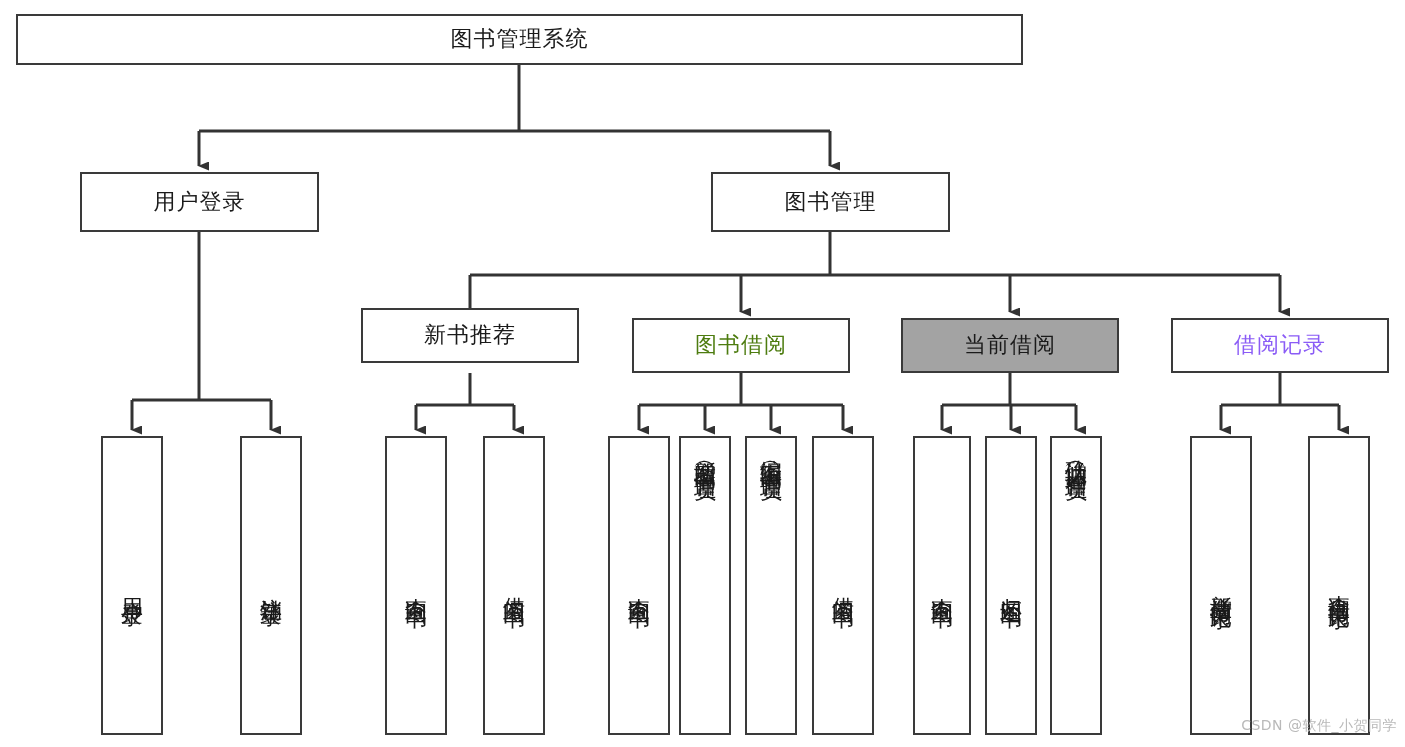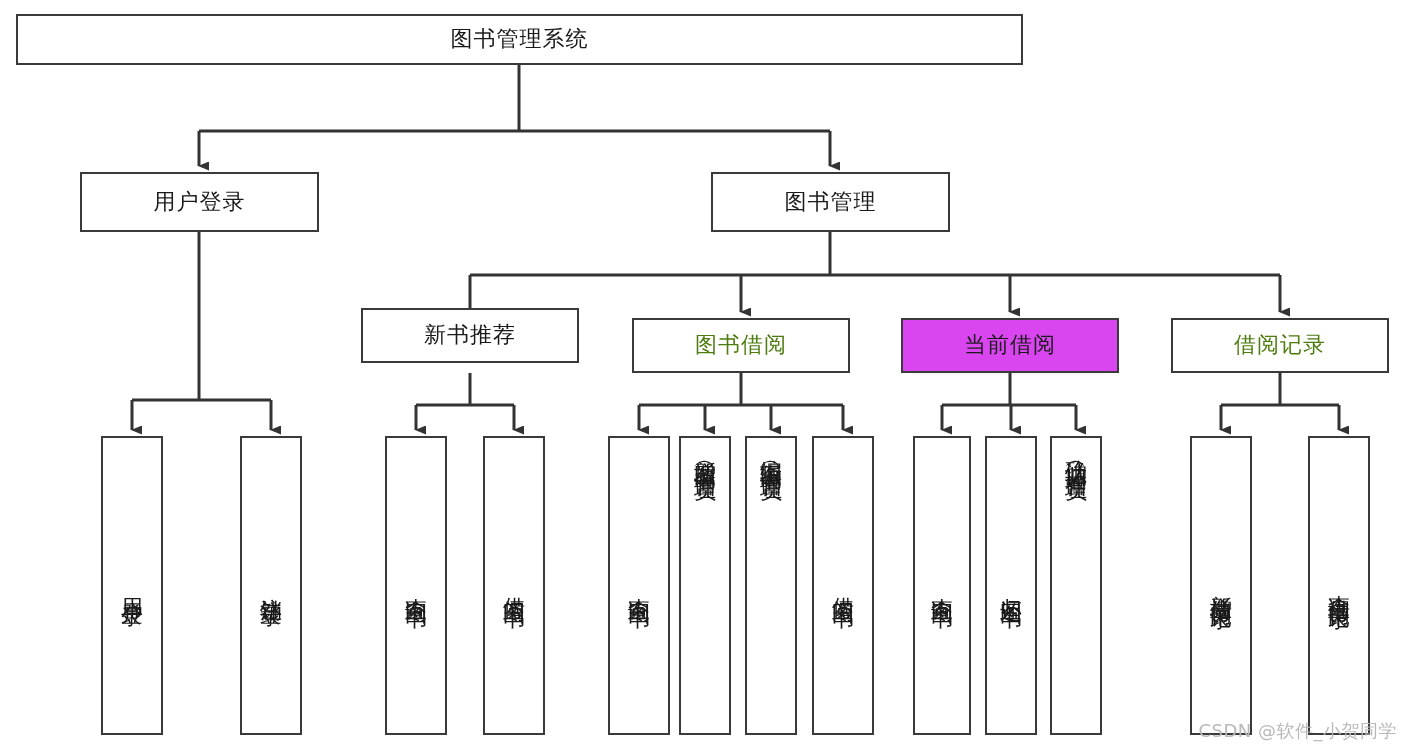--- a/index.html
+++ b/index.html
@@ -60,22 +60,22 @@
     overflow: hidden;
     color: #1a1a1a;
   }
   .leaf-box.align-top {
     align-items: flex-start;
     padding-top: 4px;
   }
   #watermark {
     position: absolute;
     right: 8px;
-    bottom: 4px;
-    font-size: 18px;
+    bottom: 12px;
+    font-size: 14px;
     color: #b9b9b9;
     letter-spacing: 0.5px;
     white-space: nowrap;
     user-select: none;
   }
 </style>
 </head>
 <body>
 
 <div id="diagram-root" style="background: rgb(255, 255, 255);">
@@ -155,24 +155,24 @@
   <div class="node-box level2-box" style="left: 711px; top: 172px; width: 239px; height: 60px; border-color: rgb(58, 58, 58); background: rgb(255, 255, 255); color: rgb(26, 26, 26);">
     <span class="node-label-h">图书管理</span>
   </div>
 
   <div class="node-box level3-box" style="left: 361px; top: 308px; width: 218px; height: 55px; border-color: rgb(58, 58, 58); background: rgb(255, 255, 255); color: rgb(26, 26, 26);">
     <span class="node-label-h">新书推荐</span>
   </div>
   <div class="node-box level3-box" style="left: 632px; top: 318px; width: 218px; height: 55px; border-color: rgb(58, 58, 58); background: rgb(255, 255, 255); color: #4d7c0f;">
     <span class="node-label-h">图书借阅</span>
   </div>
-  <div class="node-box level3-box" style="left: 901px; top: 318px; width: 218px; height: 55px; border-color: rgb(58, 58, 58); background: #d946ef; color: rgb(26, 26, 26);">
+  <div class="node-box level3-box" style="left: 901px; top: 318px; width: 218px; height: 55px; border-color: rgb(58, 58, 58); background: #a3a3a3; color: rgb(26, 26, 26);">
     <span class="node-label-h">当前借阅</span>
   </div>
-  <div class="node-box level3-box" style="left: 1171px; top: 318px; width: 218px; height: 55px; border-color: rgb(58, 58, 58); background: rgb(255, 255, 255); color: #4d7c0f;">
+  <div class="node-box level3-box" style="left: 1171px; top: 318px; width: 218px; height: 55px; border-color: rgb(58, 58, 58); background: rgb(255, 255, 255); color: #8b5cf6;">
     <span class="node-label-h">借阅记录</span>
   </div>
 
   <div class="leaf-box" style="left: 101px; top: 436px; width: 62px; height: 299px; border-color: rgb(58, 58, 58); background: rgb(255, 255, 255); color: rgb(26, 26, 26);">
     <span class="node-label-v">用户登录</span>
   </div>
   <div class="leaf-box" style="left: 240px; top: 436px; width: 62px; height: 299px; border-color: rgb(58, 58, 58); background: rgb(255, 255, 255); color: rgb(26, 26, 26);">
     <span class="node-label-v">注销登录</span>
   </div>
   <div class="leaf-box" style="left: 385px; top: 436px; width: 62px; height: 299px; border-color: rgb(58, 58, 58); background: rgb(255, 255, 255); color: rgb(26, 26, 26);">

